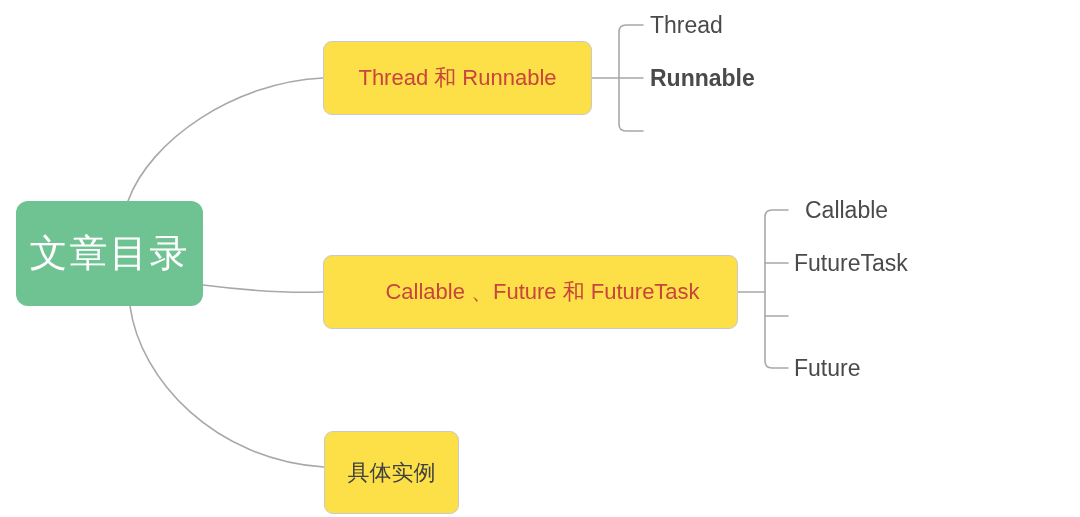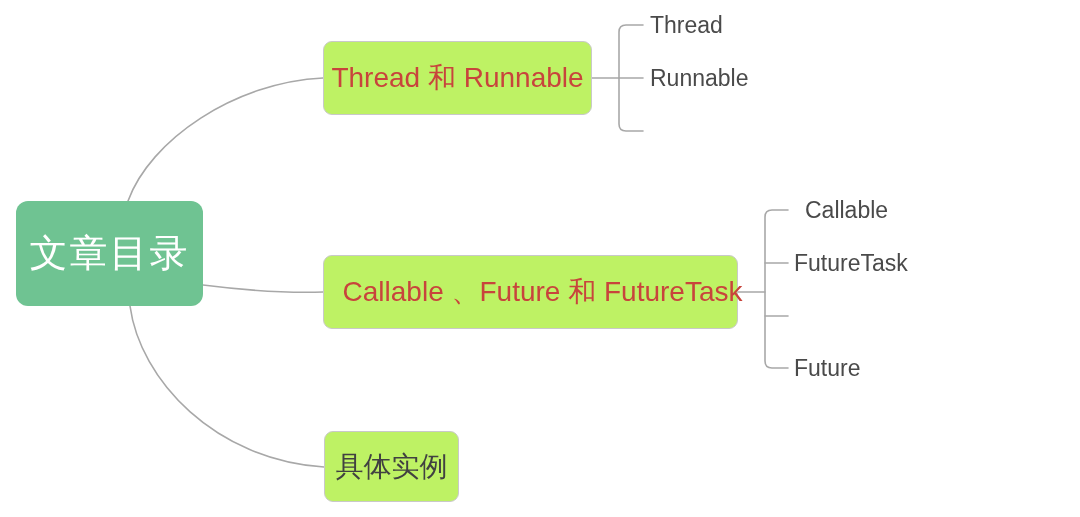--- a/index.html
+++ b/index.html
@@ -41,25 +41,25 @@
     font-size: 38px;
     letter-spacing: 2px;
     left: 16px;
     top: 201px;
     width: 187px;
     height: 105px;
     align-items: center;
   }
   
   .node-branch {
-    background: #bef264;
+    background: #fde047;
     border: 1.4px solid #c9c9c9;
     border-radius: 9px;
     color: #C8443C;
-    font-size: 28px;
+    font-size: 22px;
   }
   .node-branch.plain {
     color: #414141;
   }
   #branch-1 {
     left: 323px;
     top: 41px;
     width: 269px;
     height: 74px;
   }
@@ -67,21 +67,21 @@
     left: 323px;
     top: 255px;
     width: 415px;
     height: 74px;
     padding-left: 24px;
   }
   #branch-3 {
     left: 324px;
     top: 431px;
     width: 135px;
-    height: 71px;
+    height: 83px;
   }
   
   .leaf {
     position: absolute;
     color: #4a4a4a;
     font-size: 23px;
     white-space: nowrap;
     transform: translateY(-50%);
   }
 </style>
@@ -120,19 +120,19 @@
 
   <div class="node node-branch" id="branch-2">
     <span>Callable 、Future 和 FutureTask</span>
   </div>
 
   <div class="node node-branch plain" id="branch-3">
     <span>具体实例</span>
   </div>
 
   <div class="leaf" style="left:650px; top:25px;">Thread</div>
-  <div class="leaf" style="left:650px; top:78px;">Runnable</div>
+  <div class="leaf" style="left:650px; top:78px;font-weight:bold;">Runnable</div>
 
   <div class="leaf" style="left:805px; top:210px;">Callable</div>
   <div class="leaf" style="left:794px; top:263px;">FutureTask</div>
   <div class="leaf" style="left:794px; top:368px;">Future</div>
 
 </div>
 
 </body></html>

